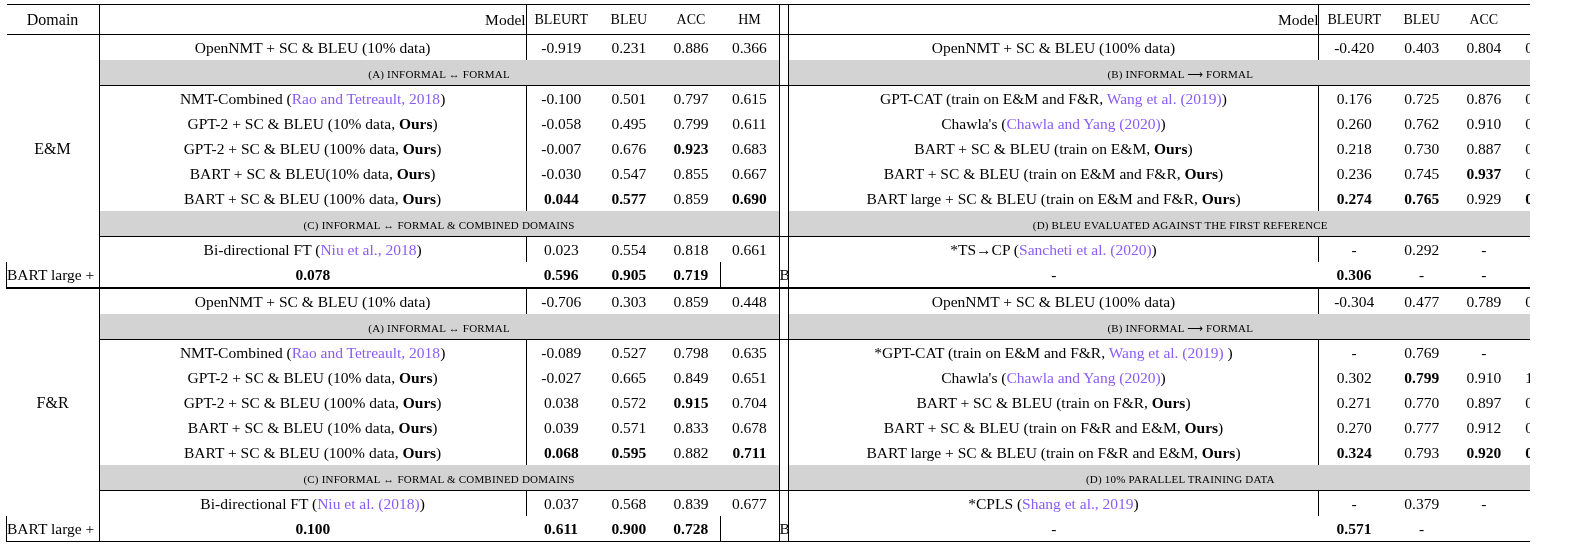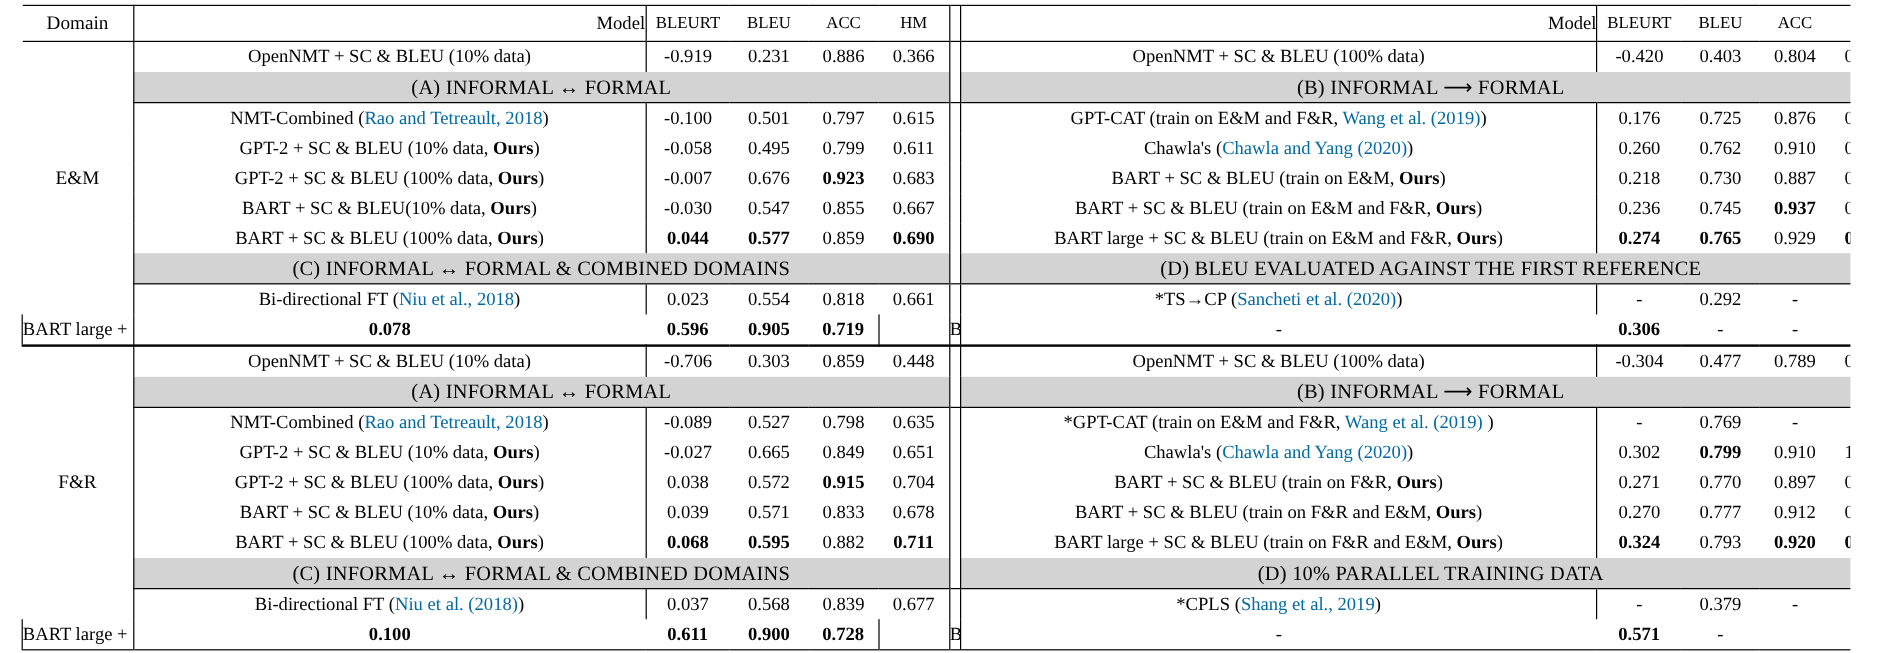--- a/index.html
+++ b/index.html
@@ -1,34 +1,34 @@
 <!DOCTYPE html>
 <html><head>
 <meta charset="utf-8">
 <style>
   html,body{margin:0;padding:0;background:#fff;}
   body{font-family:"Liberation Serif", serif;color:#000;}
-  .wrap{width:1530px;height:544px;overflow:hidden;position:relative;padding-left:12px;}
+  .wrap{width:1530px;height:544px;overflow:hidden;position:relative;}
   table.main{border-collapse:collapse;width:1566px;margin:4px 6px 0 6px;table-layout:fixed;font-size:15.5px;}
   table.main td,table.main th{padding:0;vertical-align:middle;}
   .rule-bot{border-bottom:1.6px solid #000;}
   .hdr td{border-top:1.6px solid #000;border-bottom:1.1px solid #000;height:29px;}
   .cell{height:25px;}
   .lbl{padding-left:8px;text-align:center;white-space:nowrap;overflow:hidden;}
   .num{text-align:center;}
   .vline{border-left:1.1px solid #000;}
   .domaincell{text-align:center;border-right:1.1px solid #000;font-size:16px;}
   .sect{background:#d3d3d3;text-align:center;height:25px;font-variant:small-caps;letter-spacing:.2px;}
-  .cite{color:#0369a1;}
+  .cite{color:#8b5cf6;}
   .bold{font-weight:bold;}
   .thick{border-top:2.6px solid #000;}
   .thinline{border-top:1.1px solid #000;}
   .hdrlabel{text-align:center;font-size:14px;}
   .modelhdr{text-align:right;padding-left:8px;}
-  .sc{font-size:17px;}
+  .sc{font-size:11px;}
 </style>
 </head>
 <body>
 
 <div class="wrap">
 <table class="main">
   <colgroup>
     <col style="width:82px">
     <col style="width:378px">
     <col style="width:62px">

